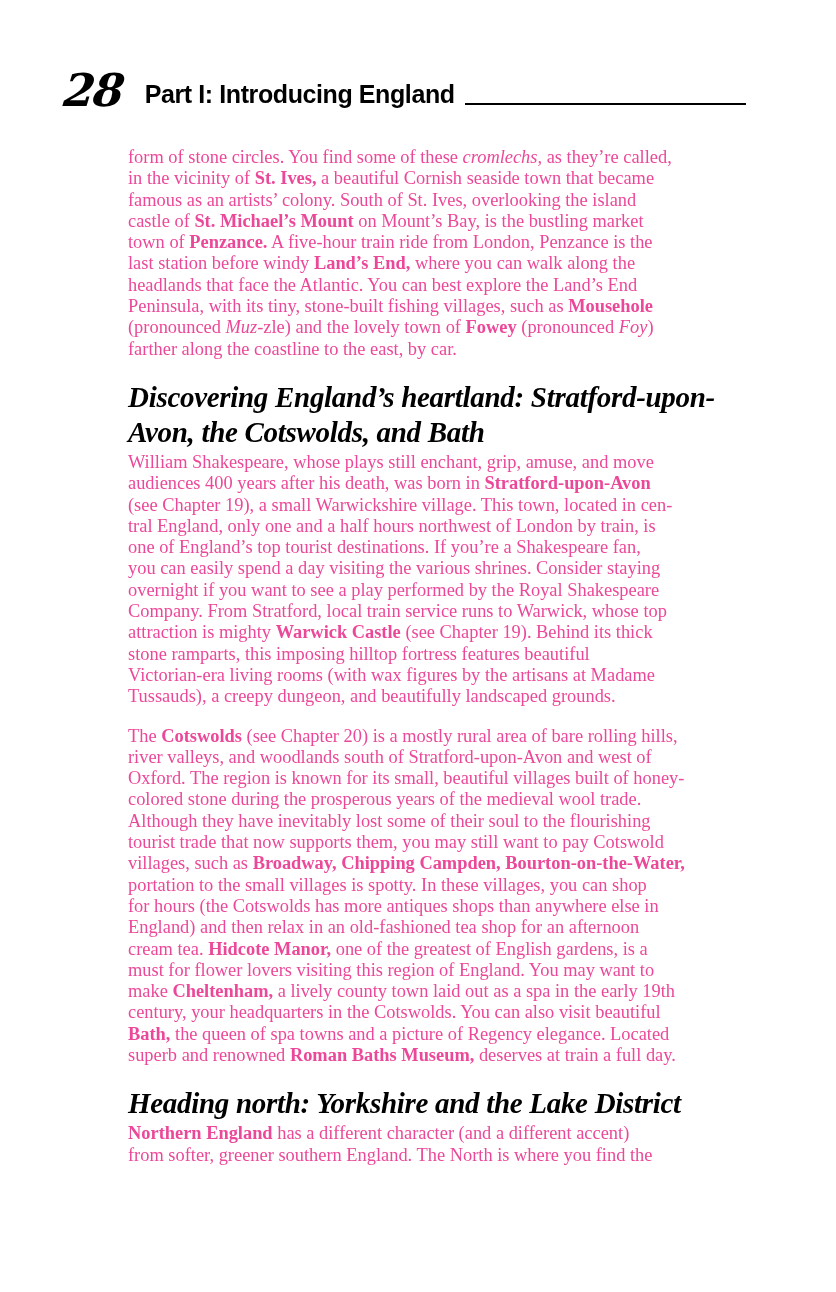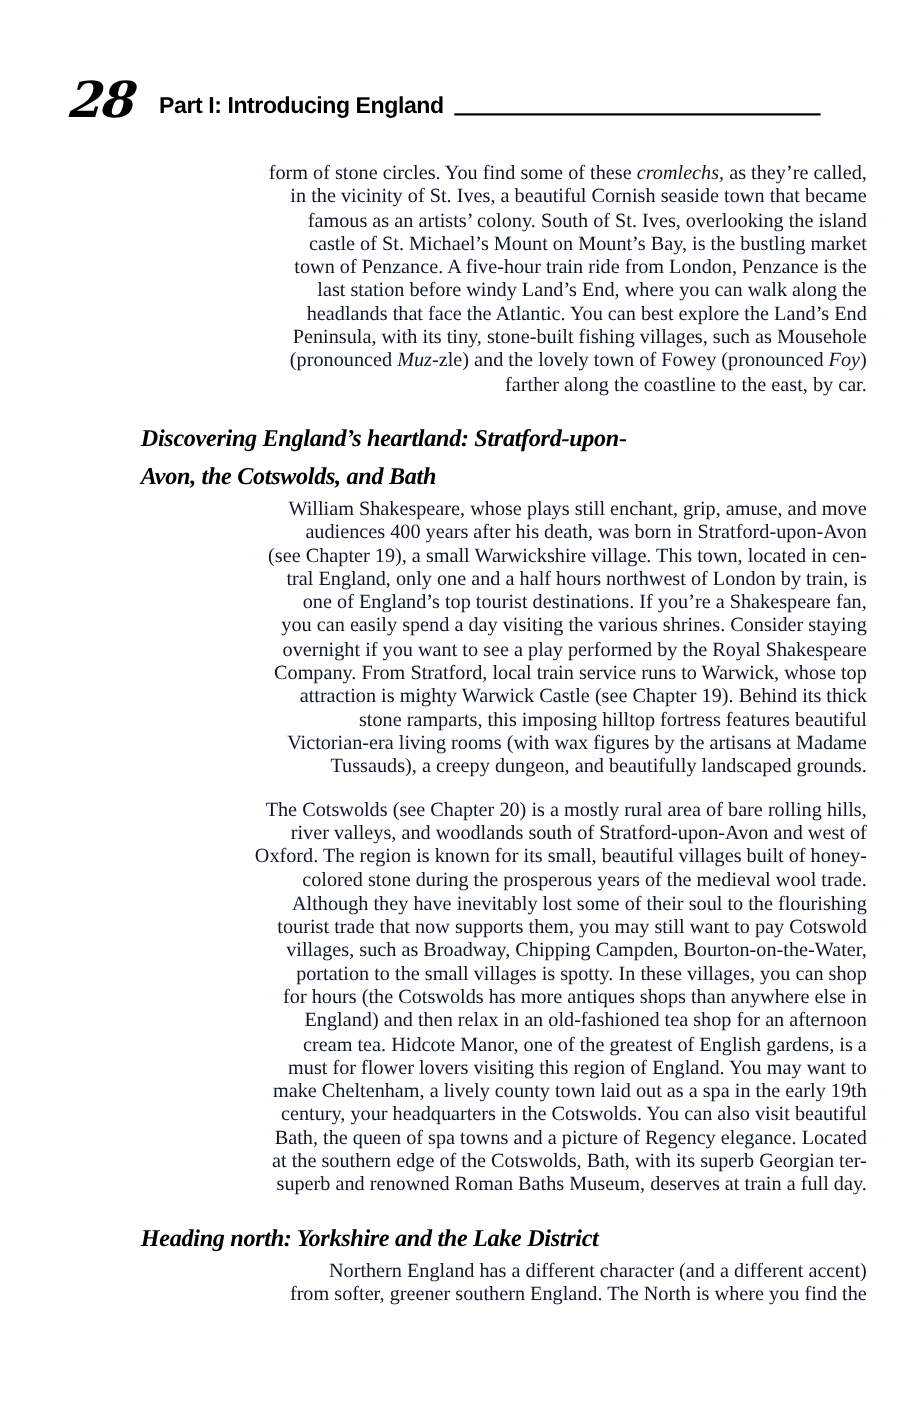--- a/index.html
+++ b/index.html
@@ -28,21 +28,21 @@
     font-weight: 700;
     font-size: 45px;
     line-height: 42px;
     letter-spacing: -2px;
     transform: skewX(-6deg);
     color: #000;
   }
   .part-title {
     font-family: "Liberation Sans", sans-serif;
     font-weight: 700;
-    font-size: 21px;
+    font-size: 25px;
     letter-spacing: -0.4px;
     color: #000;
     margin-left: 22px;
     margin-bottom: 3px;
     white-space: nowrap;
   }
   .header-rule {
     flex: 1;
     border-bottom: 2.5px solid #000;
     margin-left: 10px;
@@ -53,37 +53,36 @@
   .content {
     position: absolute;
     left: 128px;
     top: 147px;
     width: 660px;
   }
   .para {
     font-size: 18.4px;
     line-height: 21.3px;
     margin-bottom: 18px;
-    color: #0f172a;
-    text-align: right;
+    color: #ec4899;
   }
   .para:last-child { margin-bottom: 1px; }
   .heading {
     font-family: "Liberation Serif", serif;
     font-style: italic;
     font-weight: 700;
-    font-size: 22px;
+    font-size: 29px;
     line-height: 35px;
     letter-spacing: -0.3px;
     margin-top: 20px;
     margin-bottom: 2px;
     color: #000;
   }
   .line { white-space: pre; }
-  .b { font-weight: 400; }
+  .b { font-weight: 700; }
   .i { font-style: italic; }
 </style>
 </head>
 <body>
 
 <div class="page-header">
   <span class="page-number">28</span>
   <span class="part-title">Part I: Introducing England</span>
   <span class="header-rule"></span>
 </div>
@@ -128,21 +127,20 @@
       <div class="line"><span>tourist trade that now supports them, you may still want to pay Cotswold</span></div>
       <div class="line"><span>villages, such as </span><span class="b">Broadway, Chipping Campden, Bourton-on-the-Water,</span></div>
       <div class="line"><span>portation to the small villages is spotty. In these villages, you can shop</span></div>
       <div class="line"><span>for hours (the Cotswolds has more antiques shops than anywhere else in</span></div>
       <div class="line"><span>England) and then relax in an old-fashioned tea shop for an afternoon</span></div>
       <div class="line"><span>cream tea. </span><span class="b">Hidcote Manor,</span><span> one of the greatest of English gardens, is a</span></div>
       <div class="line"><span>must for flower lovers visiting this region of England. You may want to</span></div>
       <div class="line"><span>make </span><span class="b">Cheltenham,</span><span> a lively county town laid out as a spa in the early 19th</span></div>
       <div class="line"><span>century, your headquarters in the Cotswolds. You can also visit beautiful</span></div>
       <div class="line"><span class="b">Bath,</span><span> the queen of spa towns and a picture of Regency elegance. Located</span></div>
-      <div class="line"><span>at the southern edge of the Cotswolds, Bath, with its superb Georgian ter-</span></div>
       <div class="line"><span>superb and renowned </span><span class="b">Roman Baths Museum,</span><span> deserves at train a full day.</span></div>
     </div>
     <div class="heading">
       <div class="line"><span>Heading north: Yorkshire and the Lake District</span></div>
     </div>
     <div class="para">
       <div class="line"><span class="b">Northern England</span><span> has a different character (and a different accent)</span></div>
       <div class="line"><span>from softer, greener southern England. The North is where you find the</span></div>
     </div>
   </div>

